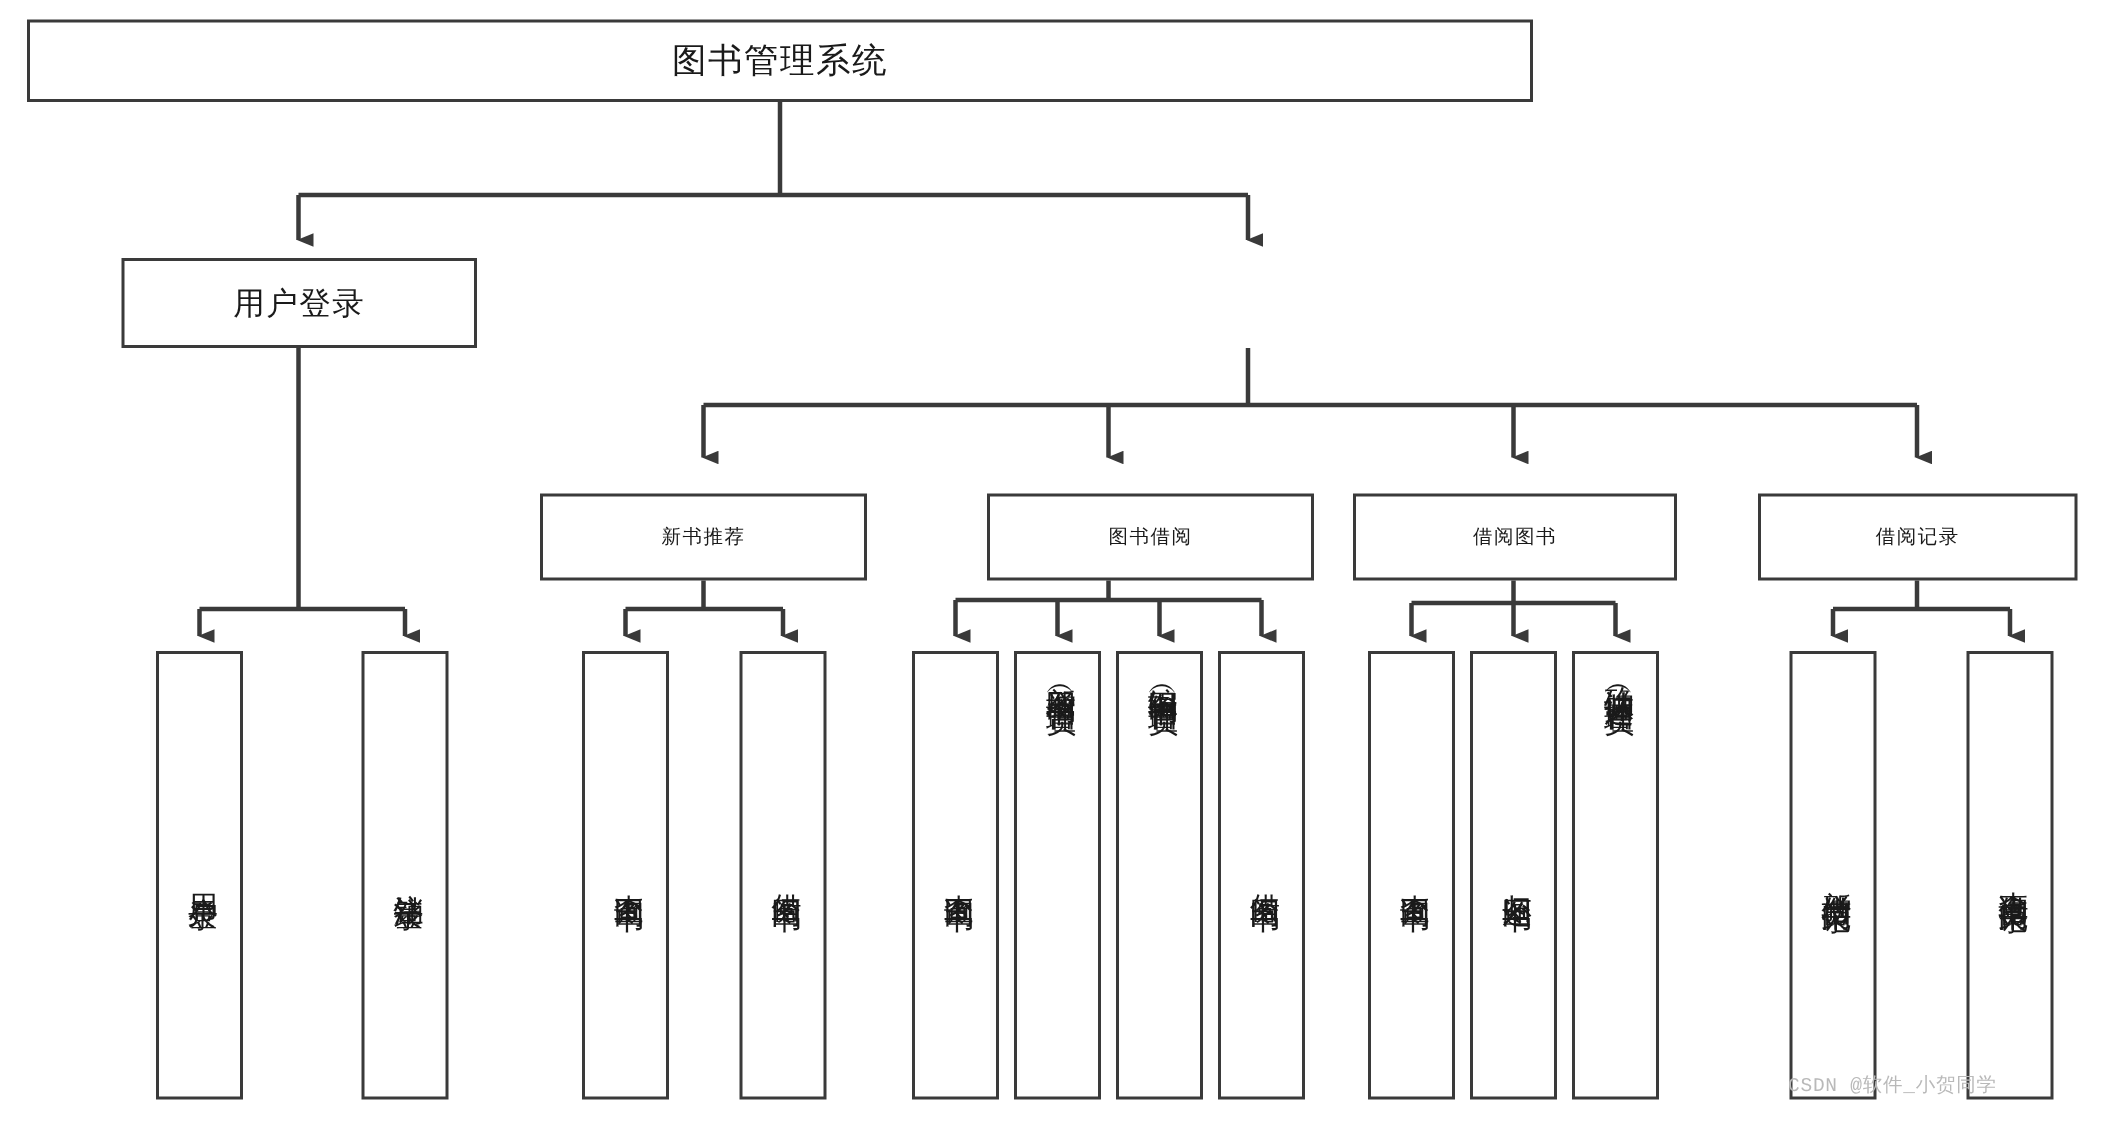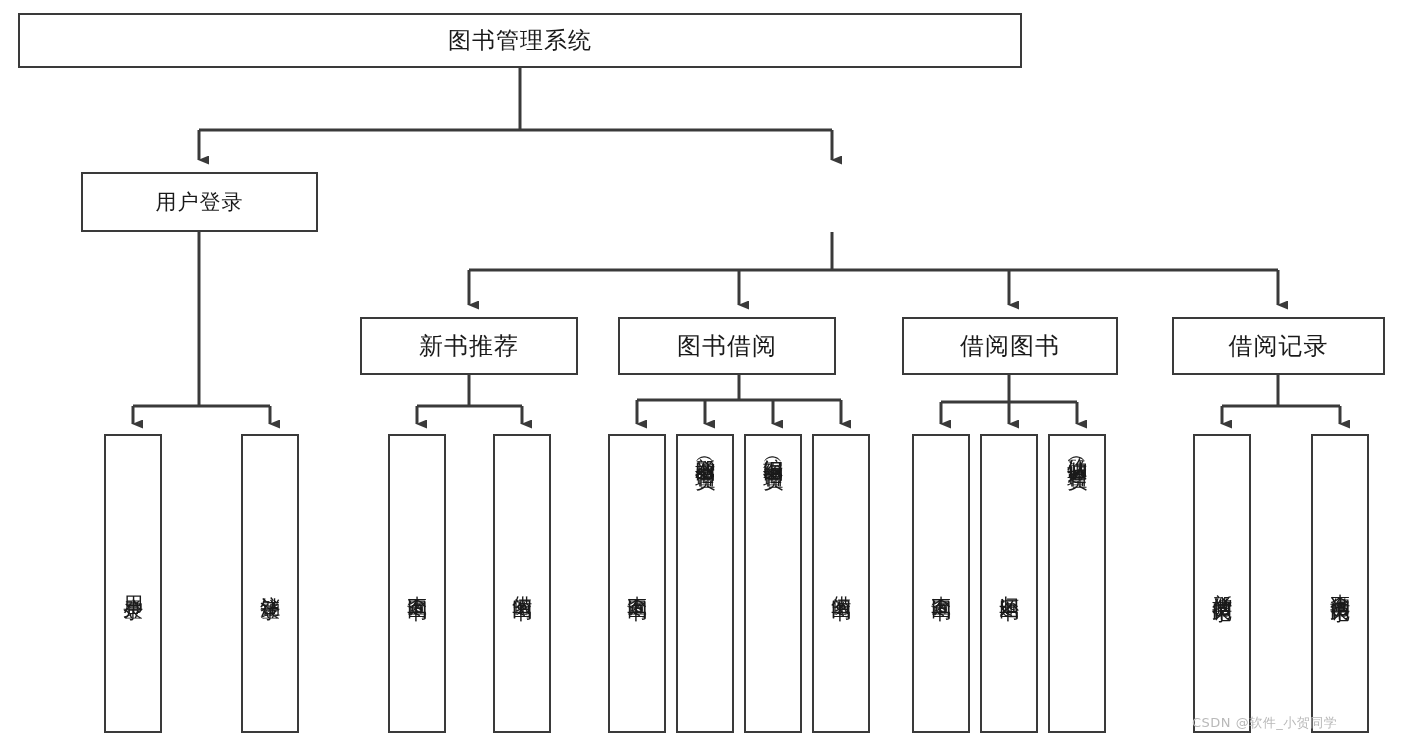--- a/index.html
+++ b/index.html
@@ -10,20 +10,21 @@
   }
   body {
     font-family: "DejaVu Sans", "Liberation Sans", sans-serif;
   }
   #diagram-root {
     position: relative;
     width: 1405px;
     height: 738px;
     background: #ffffff;
     overflow: hidden;
+    font-family: Liberation Mono, monospace;
   }
   #edges-layer {
     position: absolute;
     left: 0;
     top: 0;
     width: 1405px;
     height: 747px;
     pointer-events: none;
   }
   .node {
@@ -39,22 +40,23 @@
   }
   .node-root {
     font-size: 23px;
     letter-spacing: 1px;
   }
   .node-l1 {
     font-size: 21px;
     letter-spacing: 1px;
   }
   .node-l2 {
-    font-size: 24px;
+    font-size: 13px;
     letter-spacing: 1px;
+    margin-top: 12px;
   }
   .node-leaf {
     font-size: 20px;
     padding: 6px 2px;
     align-items: flex-start;
   }
   .node-leaf .vtext {
     writing-mode: vertical-rl;
     text-orientation: upright;
     line-height: 1.18;
@@ -132,21 +134,21 @@
     <span>图书管理系统</span>
   </div>
 
   <div class="node node-l1" style="left:81px; top:172px; width:237px; height:60px;">
     <span>用户登录</span>
   </div>
 
   <div class="node node-l2" style="left:360px; top:317px; width:218px; height:58px;">
     <span>新书推荐</span>
   </div>
-  <div class="node node-l2" style="left:618px; top:317px; width:218px; height:58px;text-align:right;">
+  <div class="node node-l2" style="left:658px; top:317px; width:218px; height:58px;text-align:right;">
     <span>图书借阅</span>
   </div>
   <div class="node node-l2" style="left:902px; top:317px; width:216px; height:58px;">
     <span>借阅图书</span>
   </div>
   <div class="node node-l2" style="left:1172px; top:317px; width:213px; height:58px;">
     <span>借阅记录</span>
   </div>
 
   <div class="node node-leaf center-v" style="left:104px; top:434px; width:58px; height:299px;">

